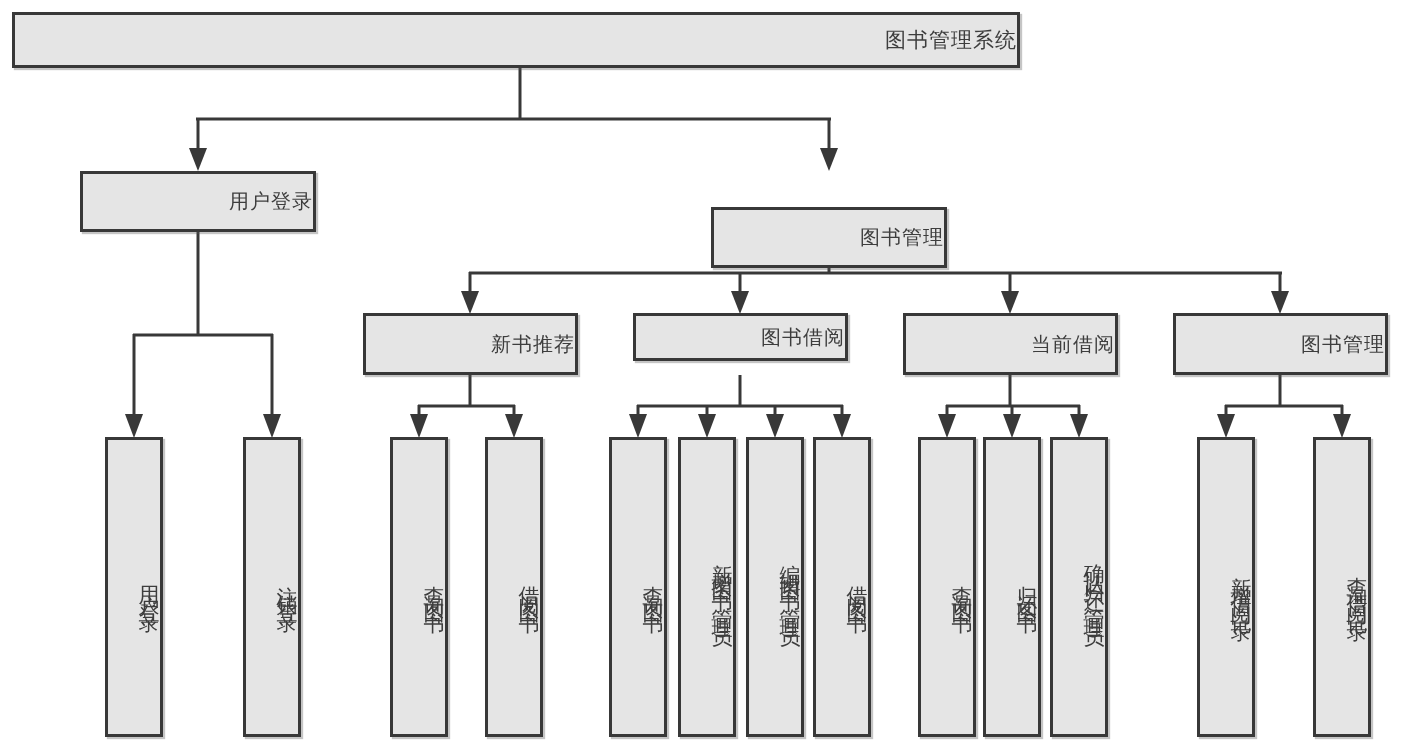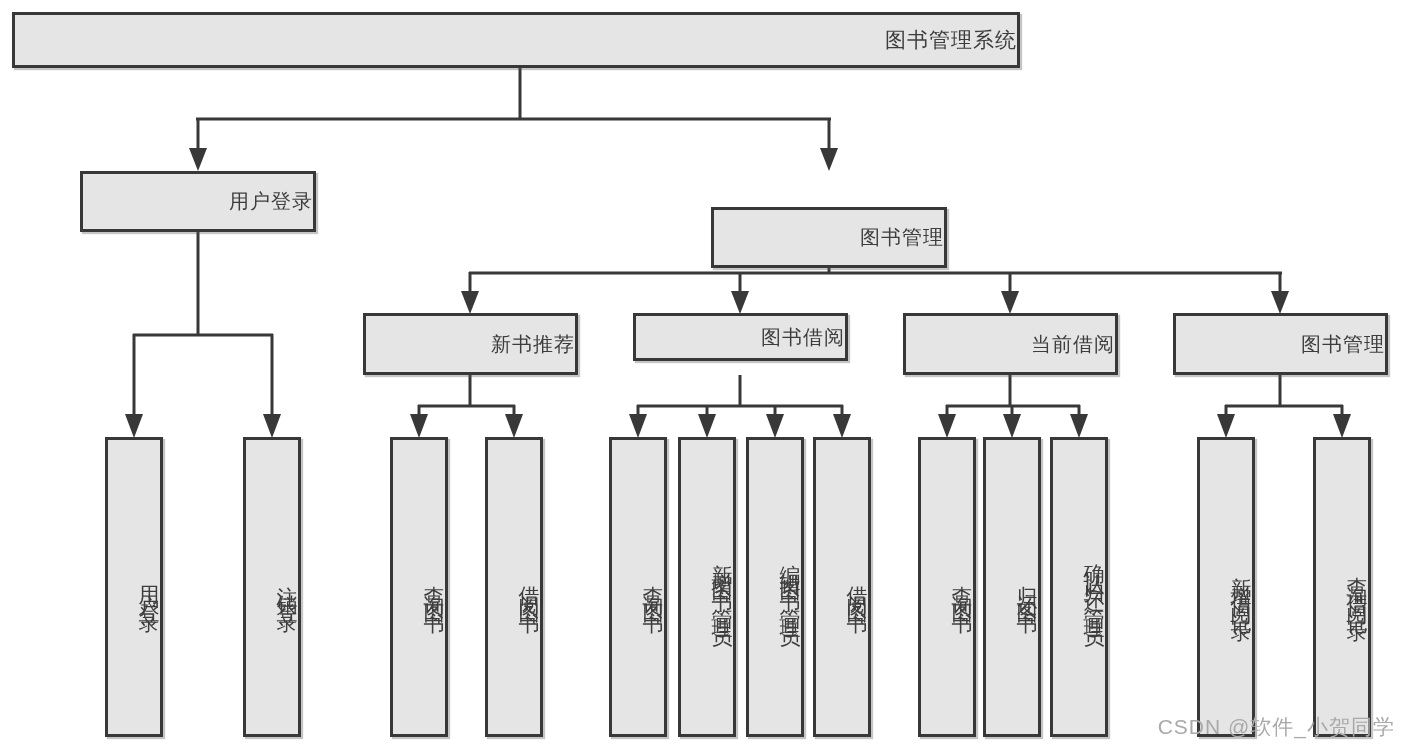--- a/index.html
+++ b/index.html
@@ -153,15 +153,14 @@
   <div class="box leaf" style="left:1050px;top:437px;width:58px;height:300px;">
     <span class="vlbl">确认归还（管理员）</span>
   </div>
   <div class="box leaf" style="left:1197px;top:437px;width:58px;height:300px;">
     <span class="vlbl">新增借阅记录</span>
   </div>
   <div class="box leaf" style="left:1313px;top:437px;width:58px;height:300px;">
     <span class="vlbl">查询借阅记录</span>
   </div>
 
-  <div class="watermark">CSDN @软件_小贺同学</div>
 
 </div>
 
 </body></html>

